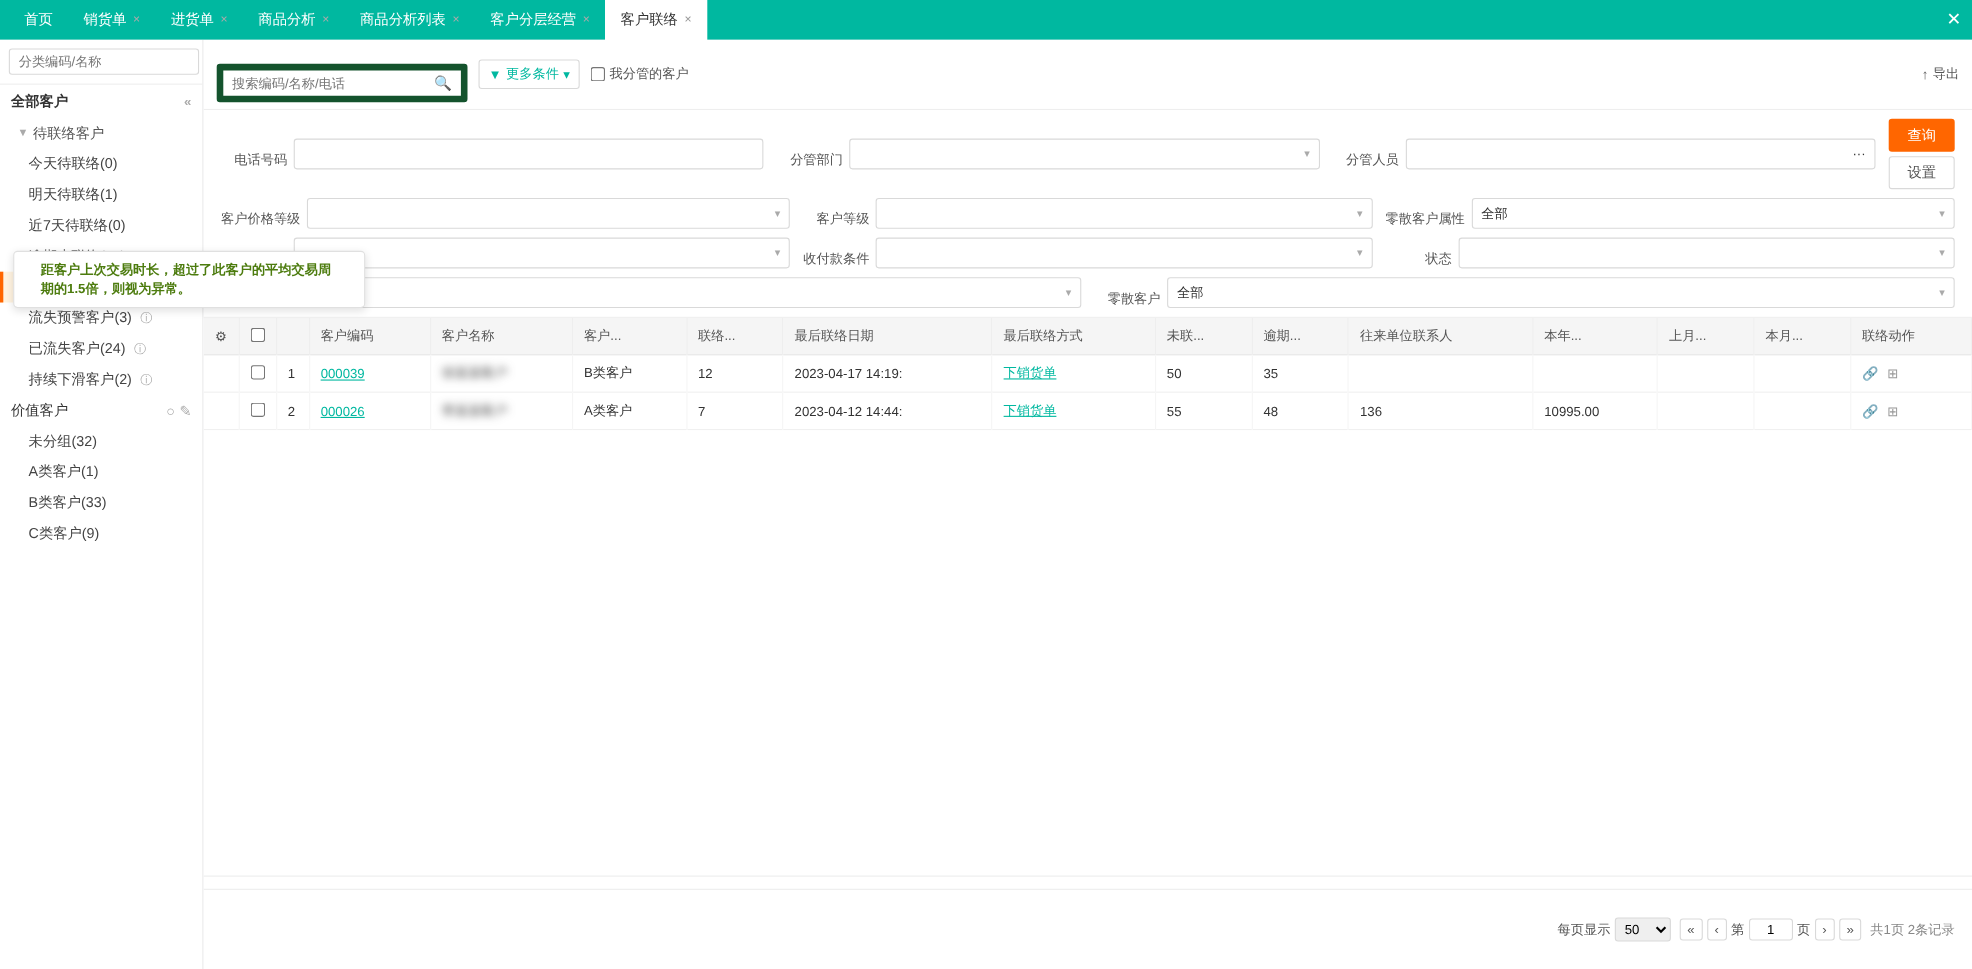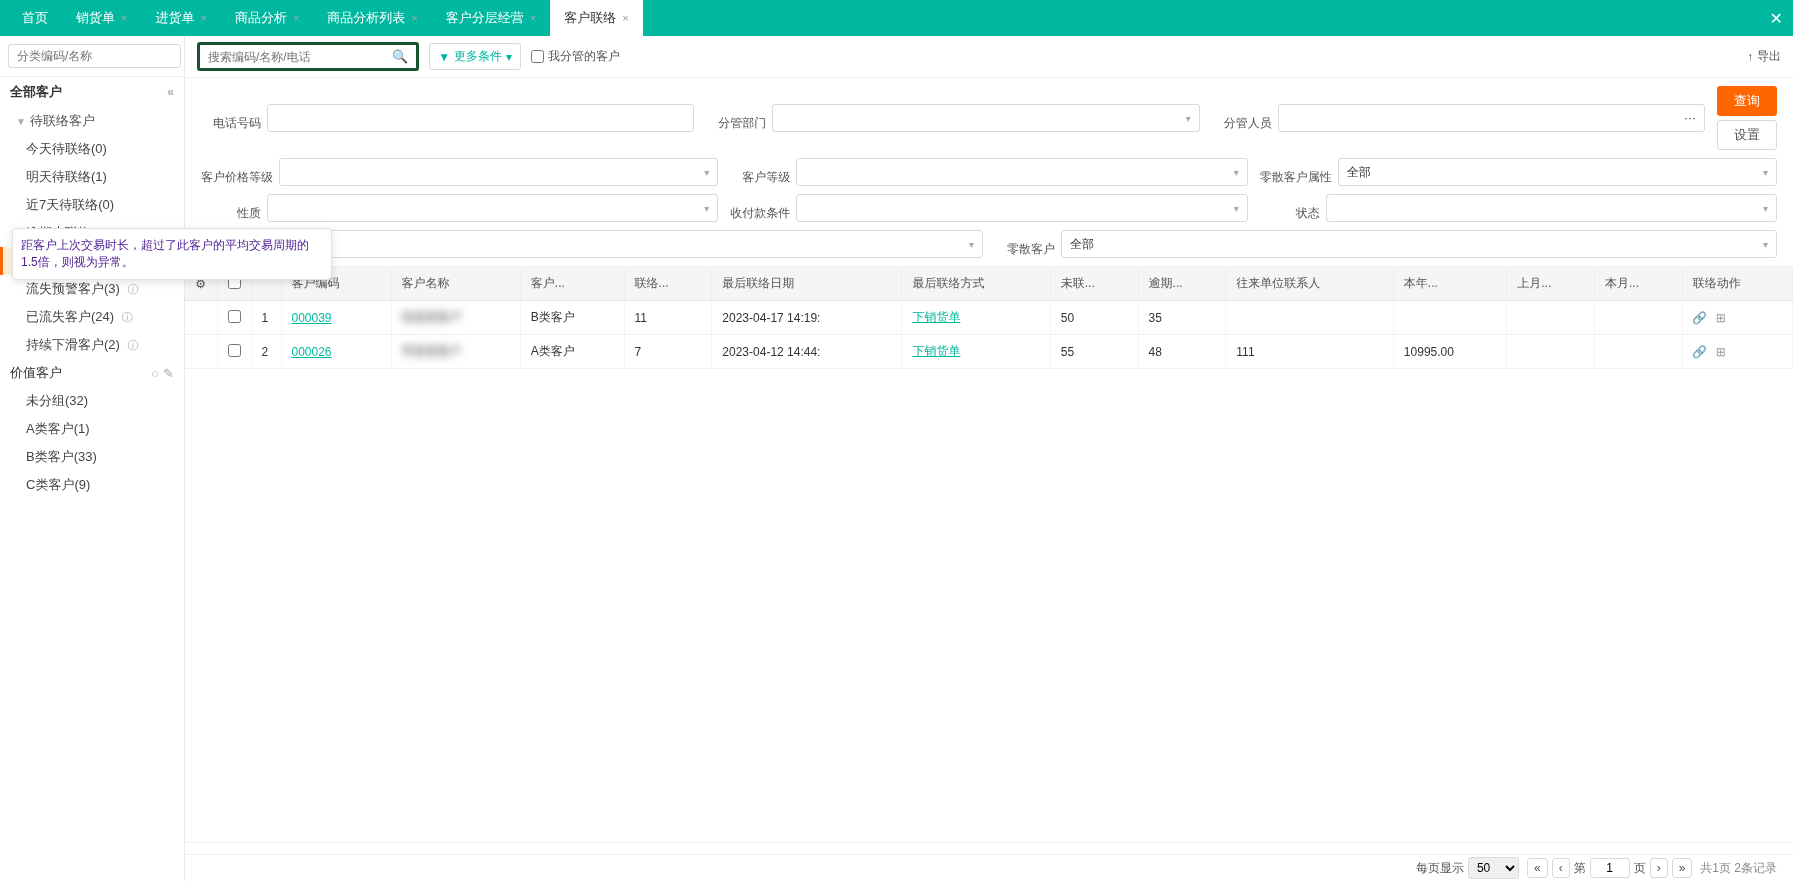--- a/index.html
+++ b/index.html
@@ -77,22 +77,22 @@
     }
 
     
     .filter-bar {
       background: #fff; padding: 6px 12px;
       border-bottom: 1px solid #eee;
       display: flex; align-items: center; gap: 10px;
     }
     .filter-bar .search-input-wrap {
       display: flex; align-items: center;
-      border: 3px solid #14532d; border-radius: 3px;
-      padding: 4px 8px; background: #fff;
+      border: 6px solid #14532d; border-radius: 3px;
+      padding: 4px 8px; background: #fff; margin-top: 16px;
     }
     .filter-bar .search-input-wrap input {
       border: none; outline: none; font-size: 12px; width: 180px;
     }
     .filter-bar .search-icon { color: #00b8a0; cursor: pointer; margin-left: 4px; }
     .filter-bar .more-cond {
       display: flex; align-items: center; gap: 4px;
       color: #00b8a0; cursor: pointer; font-size: 12px;
       border: 1px solid #d9d9d9; border-radius: 3px; padding: 4px 8px;
     }
@@ -161,21 +161,21 @@
     }
     .link-text { color: #00b8a0; text-decoration: underline; cursor: pointer; }
     .action-icons { display: flex; gap: 8px; color: #999; cursor: pointer; }
 
     
     .h-scroll { background: #fff; height: 12px; border-top: 1px solid #eee; }
 
     
     .pagination {
       display: flex; align-items: center; justify-content: flex-end;
-      padding: 2px 16px; background: #fff; border-top: 1px solid #eee;
+      padding: 25px 16px; background: #fff; border-top: 1px solid #eee;
       gap: 8px; font-size: 12px; color: #555;
     }
     .pagination .per-page { display: flex; align-items: center; gap: 4px; }
     .pagination .per-page select {
       border: 1px solid #d9d9d9; border-radius: 3px; padding: 2px 4px;
       font-size: 12px; cursor: pointer;
     }
     .pagination .page-nav { display: flex; align-items: center; gap: 4px; }
     .pagination .page-nav button {
       border: 1px solid #d9d9d9; background: #fff; border-radius: 3px;
@@ -185,24 +185,24 @@
       border: 1px solid #d9d9d9; border-radius: 3px;
       width: 40px; text-align: center; padding: 2px 4px; font-size: 12px;
     }
     .pagination .total-info { color: #888; }
 
     
     .tooltip-box {
       position: absolute;
       top: 228px; left: 12px;
       background: #fff; border: 1px solid #e0e0e0;
-      border-radius: 4px; padding: 8px 8px;
-      font-size: 12px; color: #4c1d95;
+      border-radius: 4px; padding: 8px 24px;
+      font-size: 12px; color: #4d7c0f;
       box-shadow: 0 2px 8px rgba(0,0,0,0.12);
-      z-index: 100; max-width: 320px;
+      z-index: 100; max-width: 320px; font-weight: bold;
     }
     .checkbox-col { width: 30px; text-align: center; }
 
     
     .blurred { filter: blur(4px); user-select: none; }
 
     .sidebar-scroll { overflow-y: auto; flex: 1; }
   </style>
 </head>
 <body>
@@ -496,21 +496,21 @@
             <td>
               <span class="link-text">000039</span>
             </td>
             <td>
               <span class="blurred">张某某客户</span>
             </td>
             <td>
               <span>B类客户</span>
             </td>
             <td>
-              <span>11</span>
+              <span>12</span>
             </td>
             <td>
               <span>2023-04-17 14:19:</span>
             </td>
             <td>
               <span class="link-text">下销货单</span>
             </td>
             <td>
               <span>50</span>
             </td>
@@ -555,21 +555,21 @@
             <td>
               <span class="link-text">下销货单</span>
             </td>
             <td>
               <span>55</span>
             </td>
             <td>
               <span>48</span>
             </td>
             <td>
-              <span>111</span>
+              <span>136</span>
             </td>
             <td>
               <span>10995.00</span>
             </td>
             <td></td>
             <td></td>
             <td>
               <div class="action-icons">
                 <span>🔗</span>
                 <span>⊞</span>

